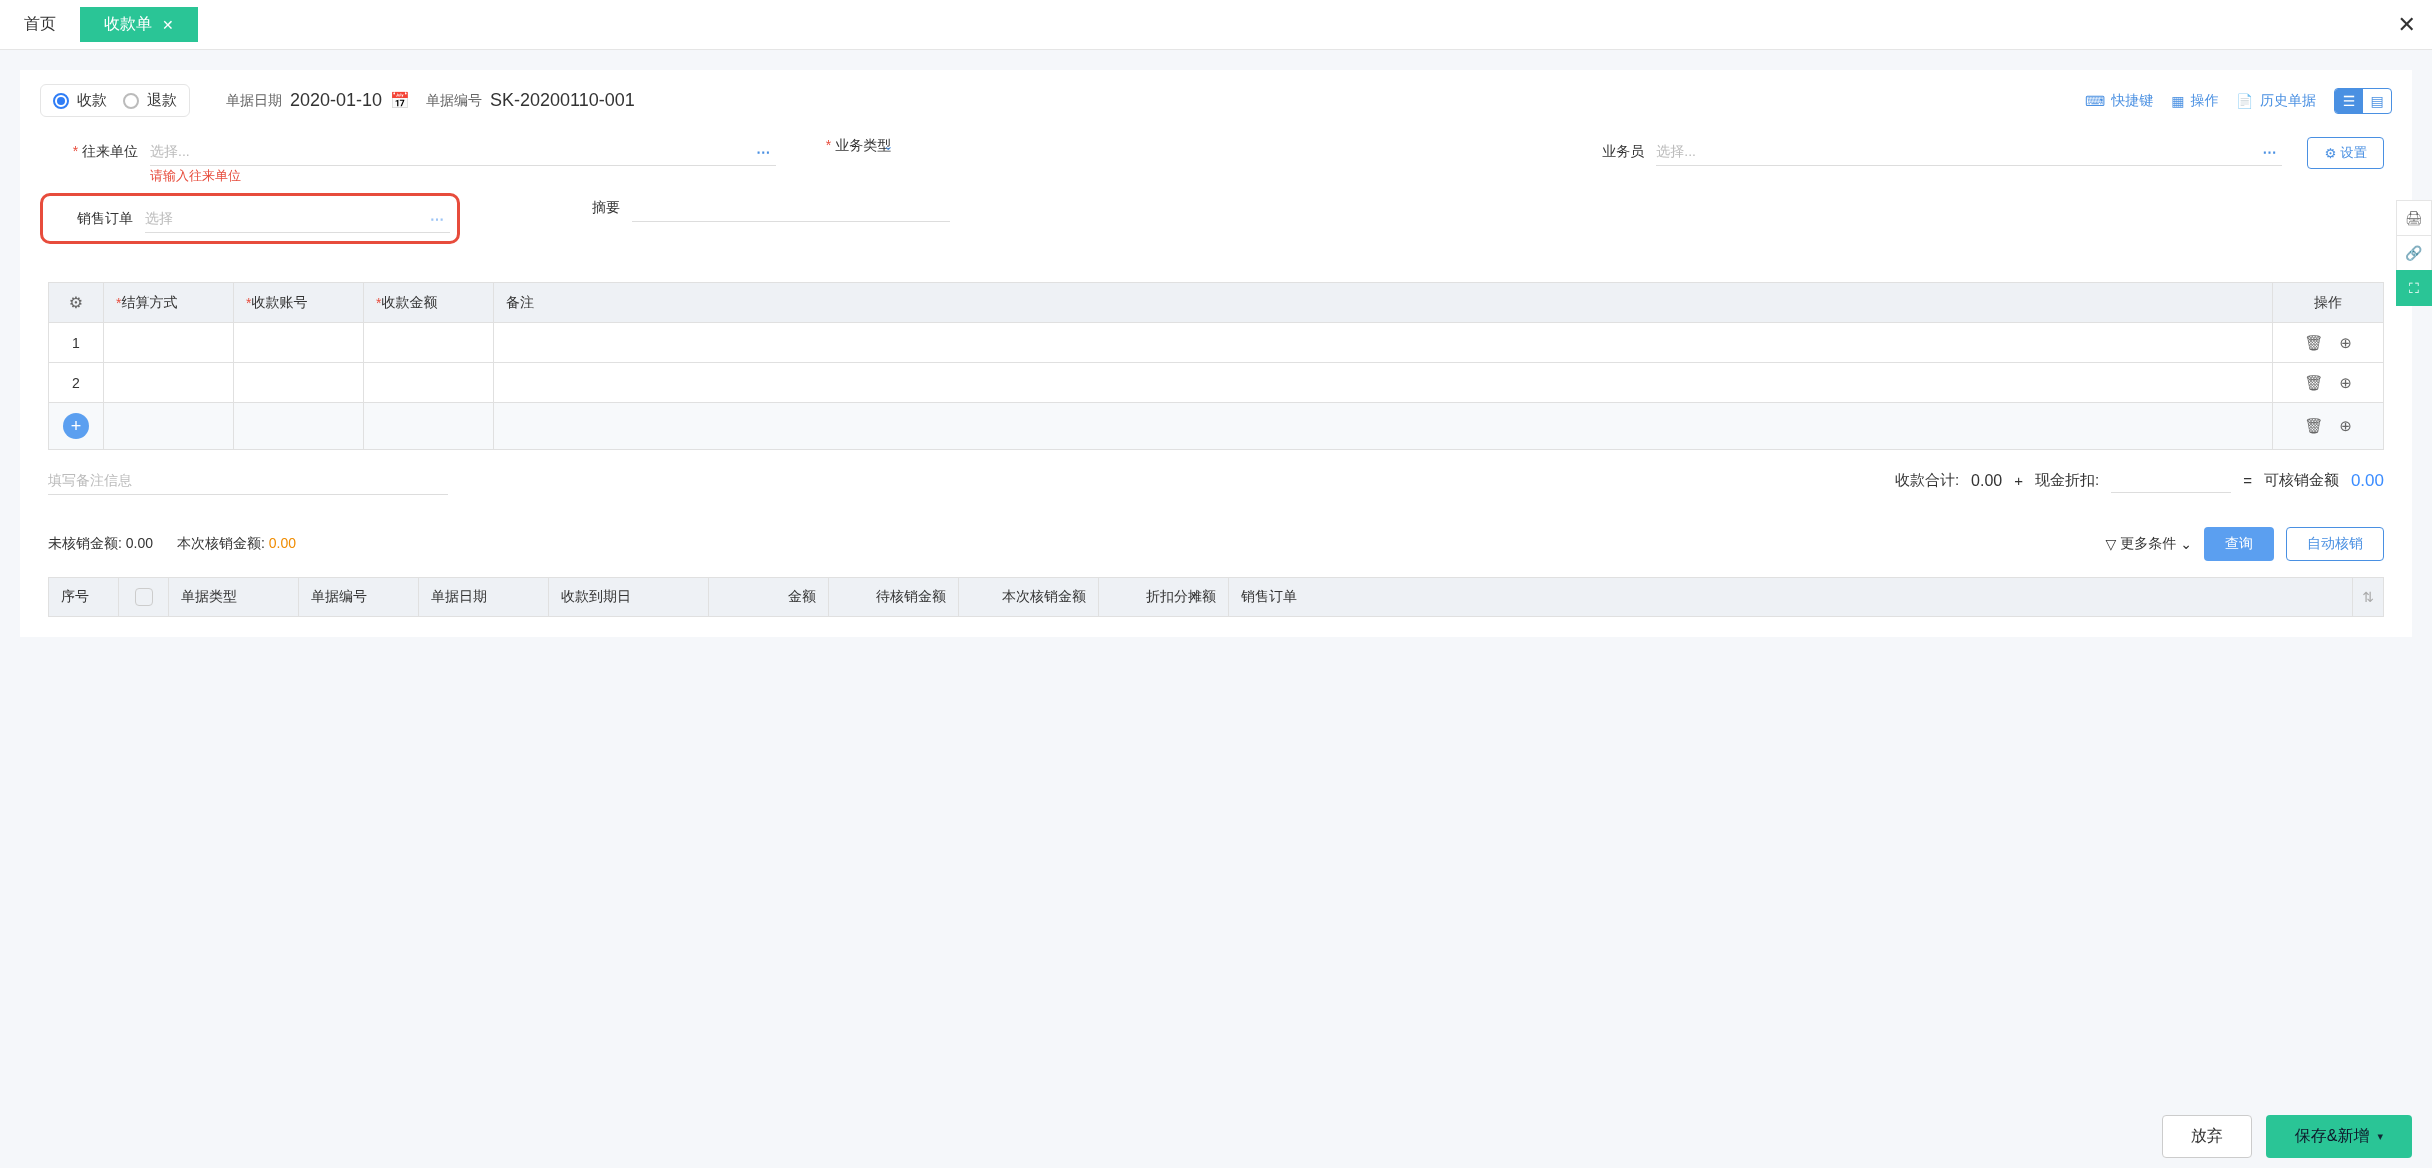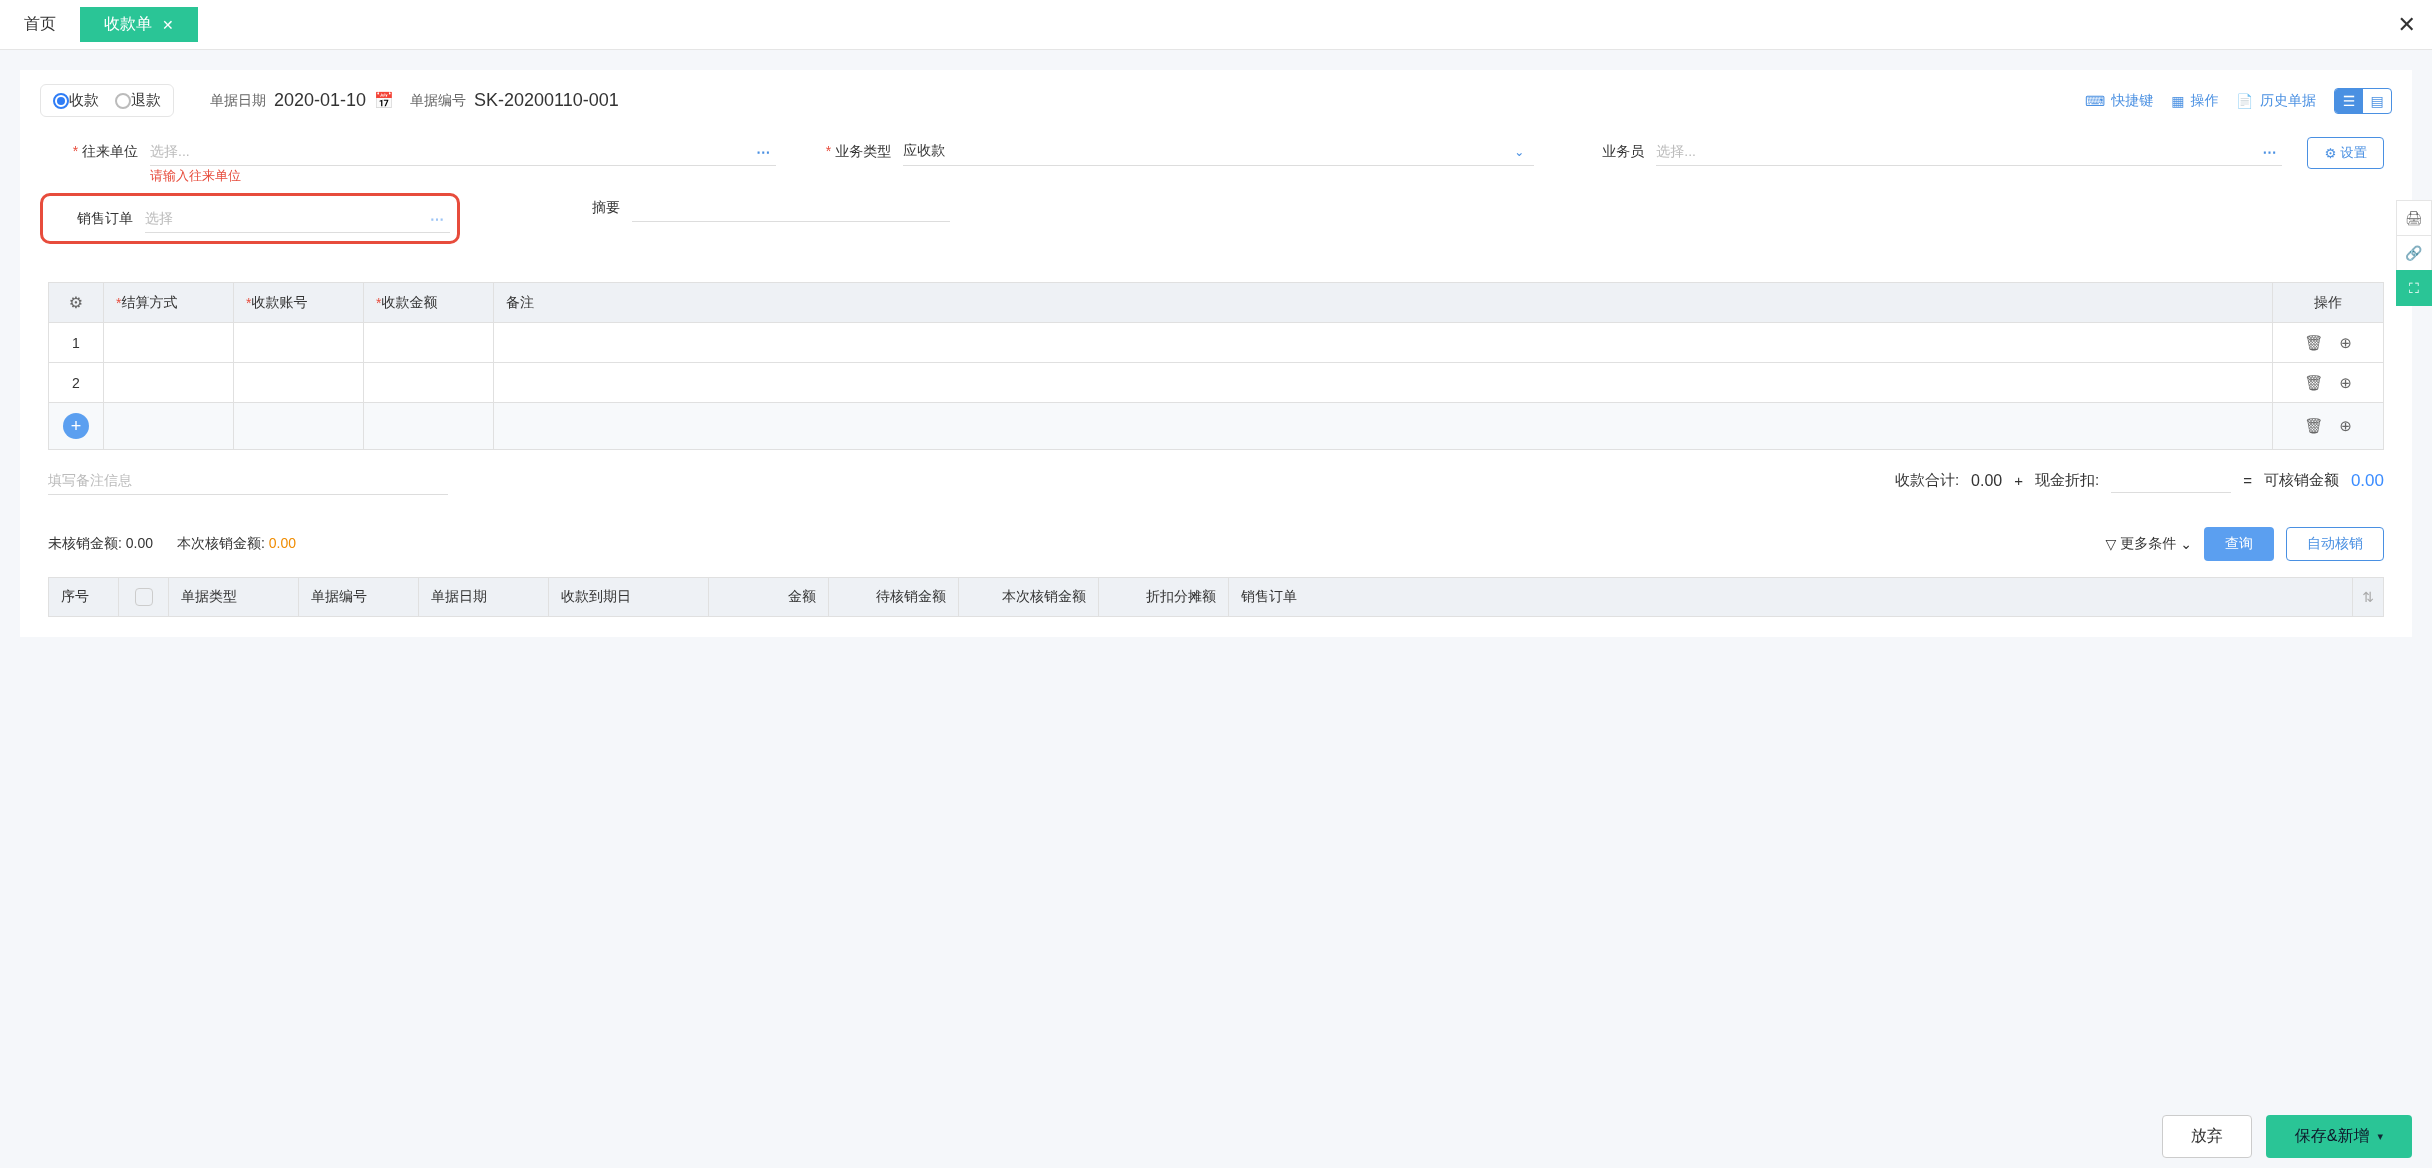--- a/index.html
+++ b/index.html
@@ -8,21 +8,21 @@
 .tabs-bar { display: flex; align-items: center; background: #fff; height: 50px; border-bottom: 1px solid #e5e5e5; position: relative; }
 .tab { padding: 0 24px; height: 35px; display: flex; align-items: center; font-size: 16px; cursor: pointer; }
 .tab.active { background: #2ac596; color: #fff; }
 .tab .close { margin-left: 10px; font-size: 14px; }
 .tabs-close { position: absolute; right: 16px; top: 12px; font-size: 22px; cursor: pointer; color: #333; }
 
 .page { margin: 20px; background: #fff; padding: 0; }
 
 .header-row { display: flex; align-items: center; padding: 14px 20px 10px 20px; }
 .radio-group { display: flex; align-items: center; gap: 16px; margin-right: 20px; background:#fff; border:1px solid #e5e5e5; border-radius:6px; padding:6px 12px;}
-.radio-item { display: flex; align-items: center; gap: 0; cursor: pointer; font-size:15px;}
+.radio-item { display: flex; align-items: center; gap: 8px; cursor: pointer; font-size:15px;}
 .radio { width: 16px; height: 16px; border: 2px solid #bbb; border-radius: 50%; display: inline-flex; align-items:center; justify-content:center;}
 .radio.checked { border-color: #2f7df6; }
 .radio.checked::after { content:''; width:8px; height:8px; background:#2f7df6; border-radius:50%; }
 .meta-label { color: #666; margin: 0 8px 0 16px; }
 .meta-value { font-size: 18px; color: #333; }
 .cal-icon { color:#3b8cff; margin-left:8px; font-size:16px;}
 
 .header-right { margin-left: auto; display: flex; align-items: center; gap: 18px; }
 .hr-item { display: flex; align-items: center; gap: 6px; color: #4a90e2; cursor: pointer; font-size:14px;}
 .view-toggle { display:flex; border:1px solid #4a90e2; border-radius:4px; overflow:hidden;}
@@ -164,21 +164,20 @@
   <div class="form-area">
     <div class="form-row">
       <div class="form-field" style="position:relative;">
         <label class="req">往来单位</label>
         <input class="select-input" placeholder="选择..." style="">
         <span class="ellipsis">⋯</span>
         <div class="err-msg">请输入往来单位</div>
       </div>
       <div class="form-field">
         <label class="req">业务类型</label>
-        <input class="select-input" style="color: rgb(51, 51, 51); font-weight: 500;" value="应收款">
         <span class="dropdown-arrow">⌄</span>
       </div>
       <div class="form-field">
         <label>业务员</label>
         <input class="select-input" placeholder="选择..." style="">
         <span class="ellipsis">⋯</span>
       </div>
       <button class="settings-btn">
           <span>⚙</span>
           <span>设置</span>

